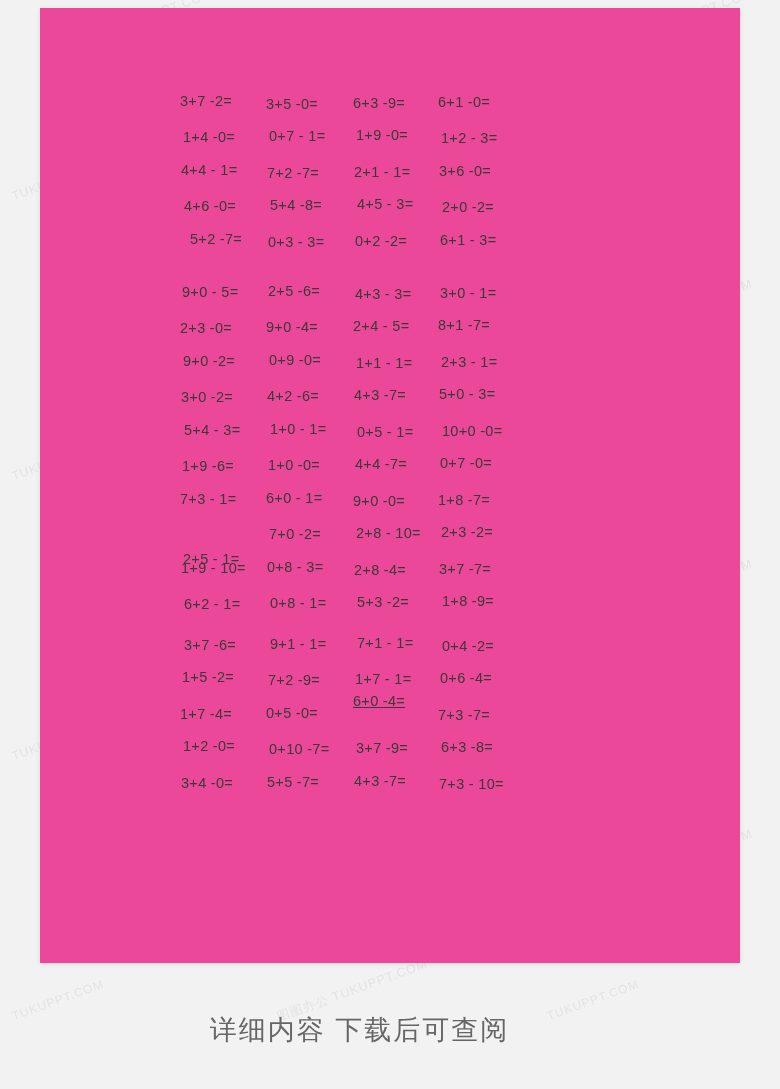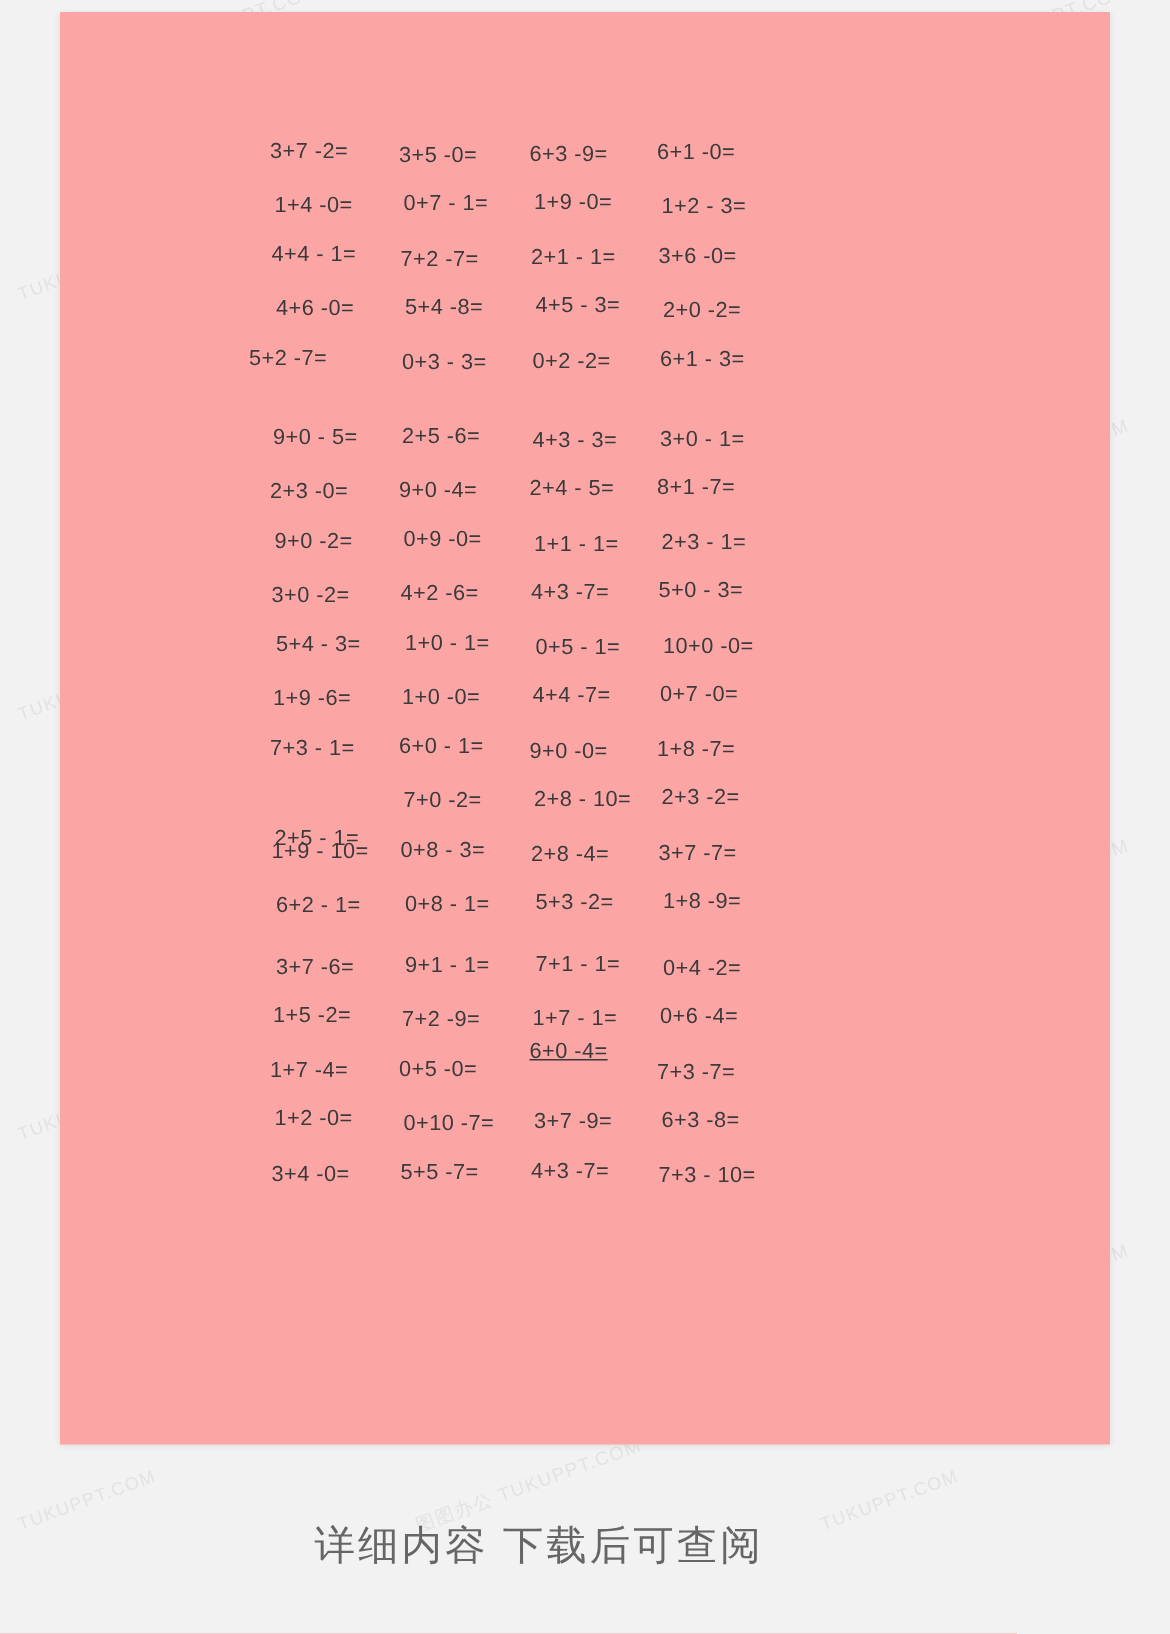--- a/index.html
+++ b/index.html
@@ -15,21 +15,21 @@
     position: relative;
   }
 
   
   #page-sheet {
     position: absolute;
     left: 40px;
     top: 8px;
     width: 700px;
     height: 955px;
-    background: #fca5a5;
+    background: #ec4899;
     box-shadow: 0 1px 5px rgba(0,0,0,0.10);
     overflow: hidden;
   }
 
   
   #worksheet {
     position: absolute;
     left: 0;
     top: 0;
     width: 700px;
@@ -121,21 +121,21 @@
         <div class="prob" style="left: 316px; top: 119px;">1+9 -0=</div>
         <div class="prob" style="left: 401px; top: 122px;">1+2 - 3=</div>
         <div class="prob" style="left: 141px; top: 153.5px;">4+4 - 1=</div>
         <div class="prob" style="left: 227px; top: 156.5px;">7+2 -7=</div>
         <div class="prob" style="left: 314px; top: 155.5px;">2+1 - 1=</div>
         <div class="prob" style="left: 399px; top: 154.5px;">3+6 -0=</div>
         <div class="prob" style="left: 144px; top: 190px;">4+6 -0=</div>
         <div class="prob" style="left: 230px; top: 189px;">5+4 -8=</div>
         <div class="prob" style="left: 317px; top: 188px;">4+5 - 3=</div>
         <div class="prob" style="left: 402px; top: 191px;">2+0 -2=</div>
-        <div class="prob" style="left: 126px; top: 222.5px;">5+2 -7=</div>
+        <div class="prob" style="left: 150px; top: 222.5px;">5+2 -7=</div>
         <div class="prob" style="left: 228px; top: 225.5px;">0+3 - 3=</div>
         <div class="prob" style="left: 315px; top: 224.5px;">0+2 -2=</div>
         <div class="prob" style="left: 400px; top: 223.5px;">6+1 - 3=</div>
       </div>
       <div class="prob-group" style="top: 0px; left: 0px;">
         <div class="prob" style="left: 142px; top: 275.5px;">9+0 - 5=</div>
         <div class="prob" style="left: 228px; top: 274.5px;">2+5 -6=</div>
         <div class="prob" style="left: 315px; top: 277.5px;">4+3 - 3=</div>
         <div class="prob" style="left: 400px; top: 276.5px;">3+0 - 1=</div>
         <div class="prob" style="left: 140px; top: 312px;">2+3 -0=</div>

